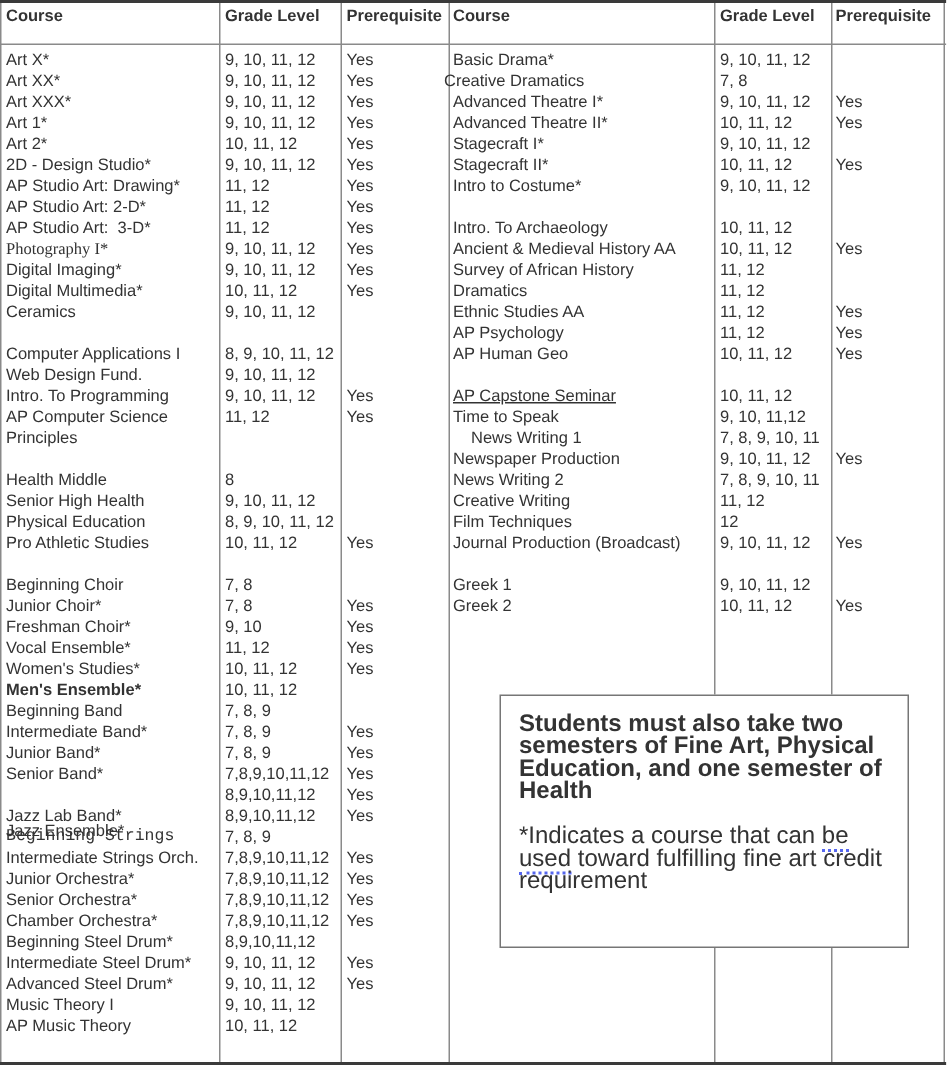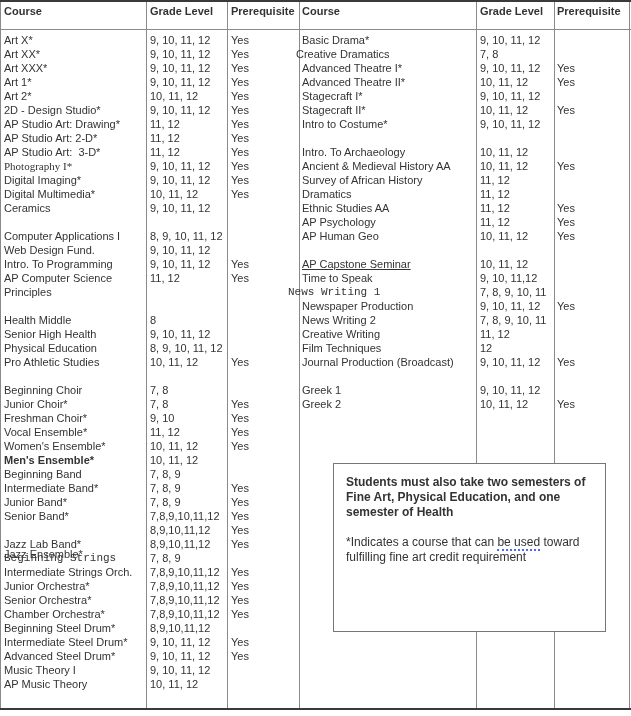--- a/index.html
+++ b/index.html
@@ -35,21 +35,21 @@
     white-space:pre;color:var(--text);
   }
   .note-box{
     position:absolute;left:333px;top:463px;width:273px;height:169px;
     background:#ffffff;border:1px solid #767676;
     box-sizing:border-box;
     padding:11px 11px 0 12px;
     z-index:5;
   }
   .note-box p{
-    margin:0;font-size:12px;line-height:15px;color:var(--text);
+    margin:0;font-size:16px;line-height:15px;color:var(--text);
     width:248px;
   }
   .note-bold{font-weight:bold;margin-bottom:15px !important;}
   .note-underline{border-bottom:2px dotted var(--underline);}
 </style>
 </head>
 <body>
 
 <div class="screen">
 
@@ -191,21 +191,21 @@
         <span class="cell" style="left: 4px;">Freshman Choir*</span>
         <span class="cell" style="left: 150px;">9, 10</span>
         <span class="cell" style="left: 231px;">Yes</span>
       </div>
       <div class="trow">
         <span class="cell" style="left: 4px;">Vocal Ensemble*</span>
         <span class="cell" style="left: 150px;">11, 12</span>
         <span class="cell" style="left: 231px;">Yes</span>
       </div>
       <div class="trow">
-        <span class="cell" style="left: 4px;">Women's Ensemble*</span>
+        <span class="cell" style="left: 4px;">Women's Studies*</span>
         <span class="cell" style="left: 150px;">10, 11, 12</span>
         <span class="cell" style="left: 231px;">Yes</span>
       </div>
       <div class="trow">
         <span class="cell" style="left: 4px; font-weight: bold;">Men's Ensemble*</span>
         <span class="cell" style="left: 150px;">10, 11, 12</span>
       </div>
       <div class="trow">
         <span class="cell" style="left: 4px;">Beginning Band</span>
         <span class="cell" style="left: 150px;">7, 8, 9</span>
@@ -350,21 +350,21 @@
       <div class="trow"></div>
       <div class="trow">
         <span class="cell" style="left: 302px; text-decoration: underline;">AP Capstone Seminar</span>
         <span class="cell" style="left: 480px;">10, 11, 12</span>
       </div>
       <div class="trow">
         <span class="cell" style="left: 302px;">Time to Speak</span>
         <span class="cell" style="left: 480px;">9, 10, 11,12</span>
       </div>
       <div class="trow">
-        <span class="cell" style="left: 288px; font-family: Liberation Mono, monospace;">News Writing 1</span>
+        <span class="cell" style="left: 314px;">News Writing 1</span>
         <span class="cell" style="left: 480px;">7, 8, 9, 10, 11</span>
       </div>
       <div class="trow">
         <span class="cell" style="left: 302px;">Newspaper Production</span>
         <span class="cell" style="left: 480px;">9, 10, 11, 12</span>
         <span class="cell" style="left: 557px;">Yes</span>
       </div>
       <div class="trow">
         <span class="cell" style="left: 302px;">News Writing 2</span>
         <span class="cell" style="left: 480px;">7, 8, 9, 10, 11</span>

